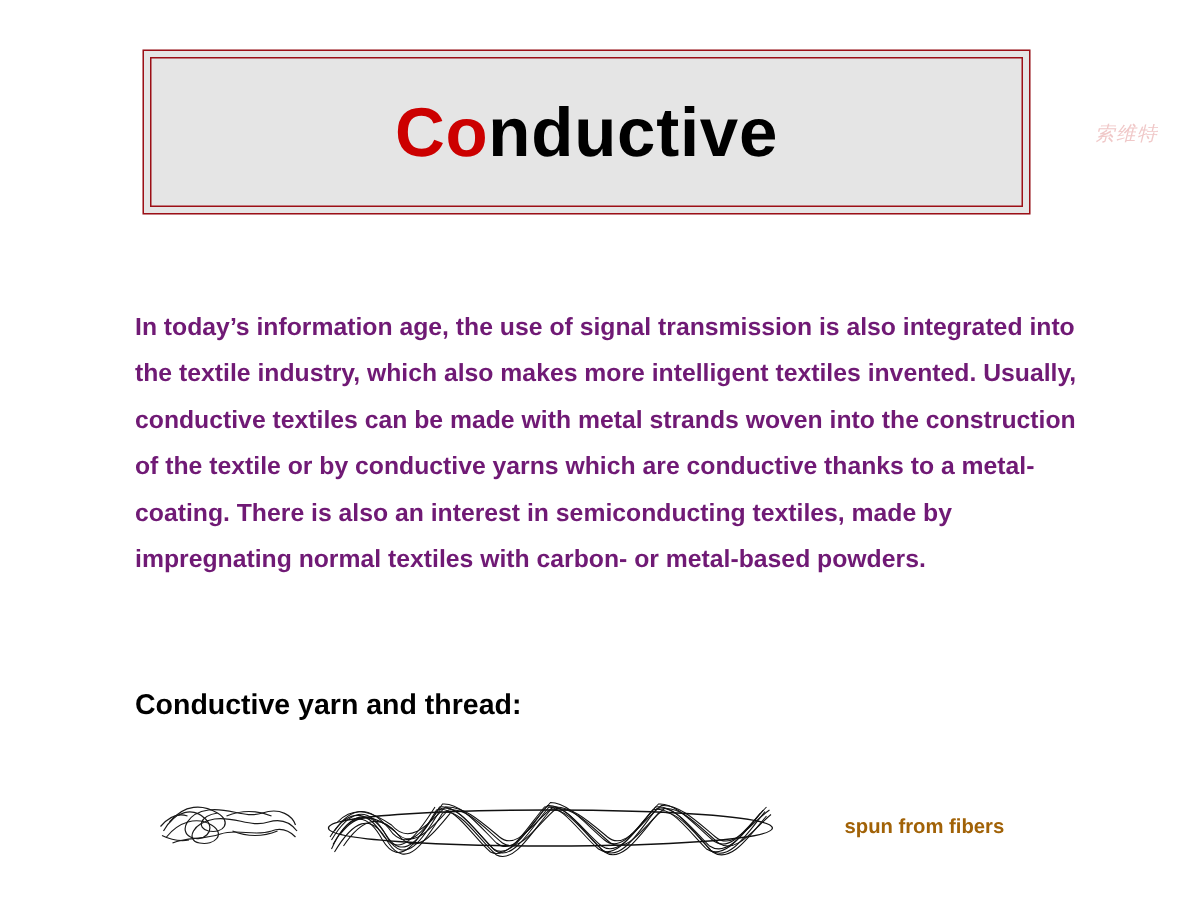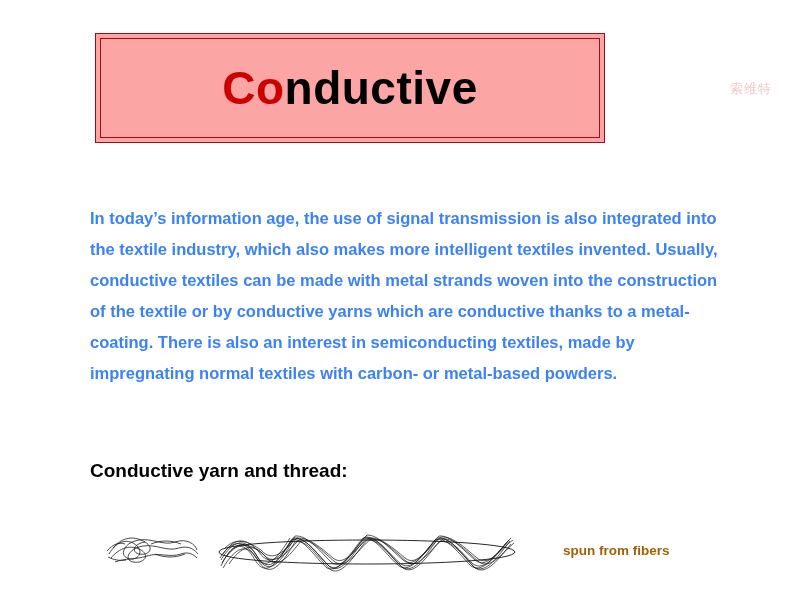--- a/index.html
+++ b/index.html
@@ -14,25 +14,25 @@
     overflow: hidden;
     font-family: "Liberation Sans", sans-serif;
     color: #000000;
   }
 
   
   .title-banner {
     position: absolute;
     left: 95px;
     top: 33px;
-    width: 510px;
+    width: 592px;
     height: 110px;
     border: 1px solid #9c0f16;
     box-sizing: border-box;
-    background: #fca5a5;
+    background: #e5e5e5;
   }
   .title-banner-inner {
     position: absolute;
     left: 4px;
     top: 4px;
     right: 4px;
     bottom: 4px;
     border: 1px solid #9c0f16;
     box-sizing: border-box;
   }
@@ -57,32 +57,33 @@
   }
 
   .watermark {
     position: absolute;
     right: 28px;
     top: 80px;
     font-size: 13px;
     color: #f0c8c8;
     letter-spacing: 1px;
     user-select: none;
+    font-style: italic;
   }
 
   
   .body-text {
     position: absolute;
     left: 90px;
     top: 203px;
     width: 628px;
     font-size: 16.5px;
     font-weight: bold;
     line-height: 31px;
-    color: #3b82f6;
+    color: #701a75;
     text-align: left;
   }
 
   .subheading {
     position: absolute;
     left: 90px;
     top: 460px;
     font-size: 19px;
     font-weight: bold;
     color: #000000;

